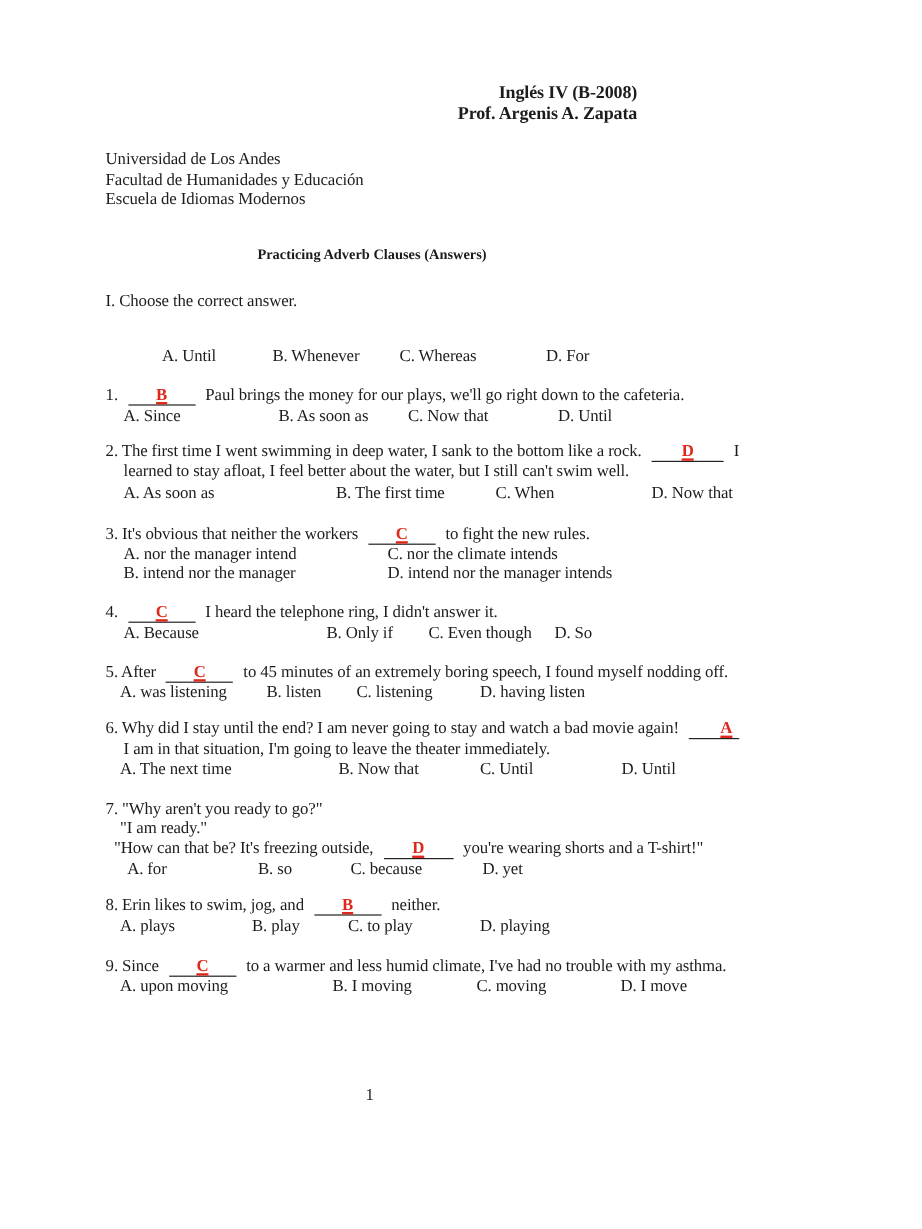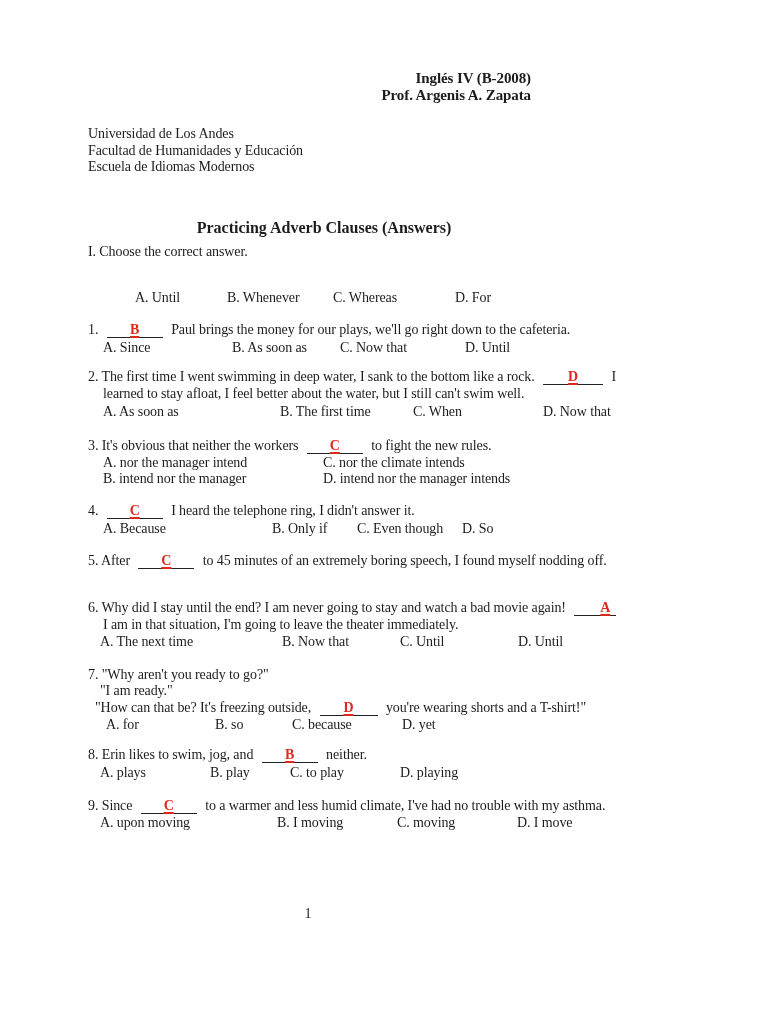--- a/index.html
+++ b/index.html
@@ -27,23 +27,23 @@
     position: absolute;
     left: 88px;
     top: 126px;
     line-height: 16.5px;
   }
   .title {
     position: absolute;
     top: 203px;
     left: 0;
     width: 100%;
-    margin: 16px;
+    margin: 2px;
     text-align: center;
-    font-size: 16px;
+    font-size: 12px;
     font-weight: bold;
     letter-spacing: 0;
   }
   .line { position: absolute; left: 88px; white-space: nowrap; }
   .optrow { position: absolute; left: 0; top: 0; width: 100%; height: 17px; }
   .opt { position: absolute; white-space: nowrap; }
   .blank {
     display: inline-block;
     width: 56px;
     text-align: center;
@@ -144,20 +144,26 @@
     <span class="opt" style="left:272px">B. Only if</span>
     <span class="opt" style="left:357px">C. Even though</span>
     <span class="opt" style="left:462px">D. So</span>
   </div>
 
   <div class="line" style="top:553px">
     <span>5. After</span>
     <span class="blank"><span class="ans">C</span></span>
     <span>to 45 minutes of an extremely boring speech, I found myself nodding off.</span>
   </div>
+  <div class="optrow" style="top:570px">
+    <span class="opt" style="left:100px">A. was listening</span>
+    <span class="opt" style="left:222px">B. listen</span>
+    <span class="opt" style="left:297px">C. listening</span>
+    <span class="opt" style="left:400px">D. having listen</span>
+  </div>
 
   <div class="line" style="top:600px">
     <span>6. Why did I stay until the end? I am never going to stay and watch a bad movie again!</span>
     <span class="blank" style="width:62px"><span class="ans">A</span></span>
   </div>
   <div class="line" style="top:617px;left:103px">I am in that situation, I'm going to leave the theater immediately.</div>
   <div class="optrow" style="top:634px">
     <span class="opt" style="left:100px">A. The next time</span>
     <span class="opt" style="left:282px">B. Now that</span>
     <span class="opt" style="left:400px">C. Until</span>

